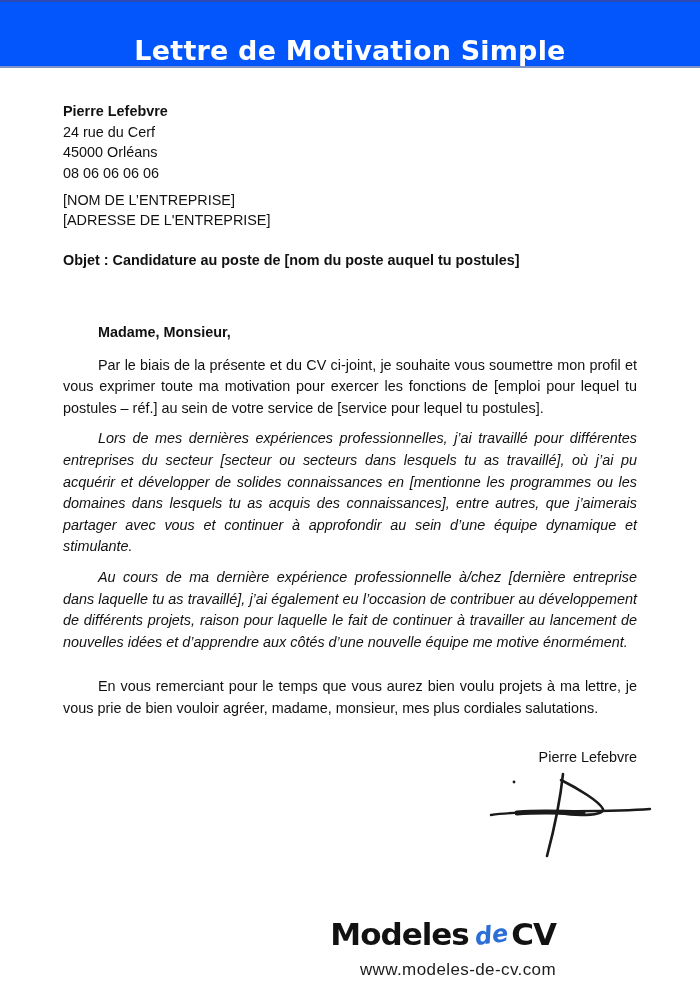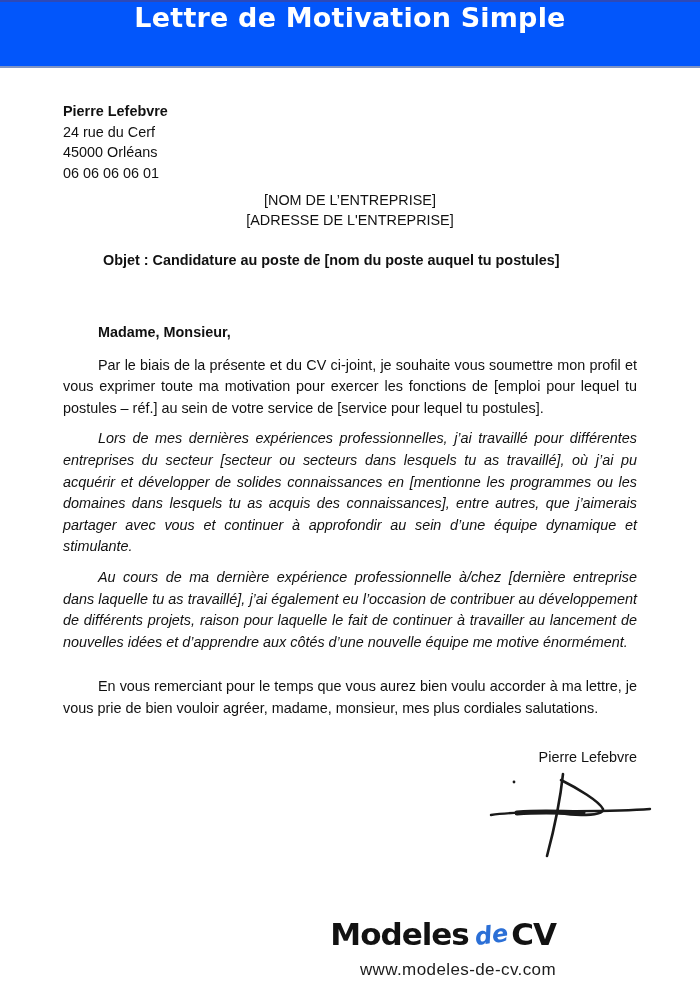--- a/index.html
+++ b/index.html
@@ -13,44 +13,44 @@
     overflow: hidden;
   }
   
   .banner {
     width: 700px;
     height: 64px;
     background: #0256fb;
     border-top: 2px solid #2d49b8;
     border-bottom: 2px solid #7f94c4;
     display: flex;
-    align-items: flex-start;
+    align-items: flex-end;
     justify-content: center;
   }
   .banner h1 {
     margin: 0;
     color: #ffffff;
     font-size: 27px;
     font-weight: bold;
     letter-spacing: 0.2px;
     font-family: "DejaVu Sans", "Liberation Sans", sans-serif;
   }
   
   .content {
     padding: 0 63px;
     font-size: 14.4px;
     line-height: 20px;
   }
   .sender { margin-top: 33px; }
   .sender .line { line-height: 20.5px; }
   .sender .name { font-weight: bold; }
-  .recipient { margin-top: 7px; text-align: center; }
+  .recipient { margin-top: 7px; text-align: left; }
   .recipient .line { line-height: 20px; }
   .date-line { margin-top: 17px; }
-  .subject { margin-top: 20px; font-weight: bold; margin-left: 40px; }
+  .subject { margin-top: 20px; font-weight: bold; }
   .body-text { line-height: 21.6px; }
   .salutation { margin-top: 52px; text-indent: 35px; font-weight: bold; }
   .para {
     margin: 0;
     margin-top: 11px;
     text-align: justify;
     text-indent: 35px;
   }
   .para.gap-md { margin-top: 9px; font-style: italic; }
   .para.gap-lg { margin-top: 23px; }
@@ -107,37 +107,37 @@
   <div class="banner">
     <h1>Lettre de Motivation Simple</h1>
   </div>
 
   <div class="content">
 
     <div class="sender">
       <div class="line name">Pierre Lefebvre</div>
       <div class="line">24 rue du Cerf</div>
       <div class="line">45000 Orléans</div>
-      <div class="line">06 06 06 06 01</div>
+      <div class="line">08 06 06 06 06</div>
     </div>
 
     <div class="recipient">
       <div class="line">[NOM DE L’ENTREPRISE]</div>
       <div class="line">[ADRESSE DE L'ENTREPRISE]</div>
     </div>
 
 
     <div class="subject">Objet : Candidature au poste de [nom du poste auquel tu postules]</div>
 
     <div class="body-text">
       <div class="salutation">Madame, Monsieur,</div>
       <p class="para">Par le biais de la présente et du CV ci-joint, je souhaite vous soumettre mon profil et vous exprimer toute ma motivation pour exercer les fonctions de [emploi pour lequel tu postules – réf.] au sein de votre service de [service pour lequel tu postules].</p>
       <p class="para gap-md">Lors de mes dernières expériences professionnelles, j’ai travaillé pour différentes entreprises du secteur [secteur ou secteurs dans lesquels tu as travaillé], où j’ai pu acquérir et développer de solides connaissances en [mentionne les programmes ou les domaines dans lesquels tu as acquis des connaissances], entre autres, que j’aimerais partager avec vous et continuer à approfondir au sein d’une équipe dynamique et stimulante.</p>
       <p class="para gap-md">Au cours de ma dernière expérience professionnelle à/chez [dernière entreprise dans laquelle tu as travaillé], j’ai également eu l’occasion de contribuer au développement de différents projets, raison pour laquelle le fait de continuer à travailler au lancement de nouvelles idées et d’apprendre aux côtés d’une nouvelle équipe me motive énormément.</p>
-      <p class="para gap-lg">En vous remerciant pour le temps que vous aurez bien voulu accorder à ma lettre, je vous prie de bien vouloir agréer, madame, monsieur, mes plus cordiales salutations.</p>
+      <p class="para gap-lg">En vous remerciant pour le temps que vous aurez bien voulu projets à ma lettre, je vous prie de bien vouloir agréer, madame, monsieur, mes plus cordiales salutations.</p>
     </div>
 
     <div class="sig-block">
       <div class="sig-name">Pierre Lefebvre</div>
       <span class="sig-draw">
         <svg width="168" height="88" viewBox="0 0 168 88" xmlns="http://www.w3.org/2000/svg">
           <g fill="none" stroke="#1a1a1a" stroke-linecap="round" stroke-linejoin="round">
             <circle cx="27" cy="11" r="1.4" fill="#1a1a1a" stroke="none"></circle>
             <path d="M76,3 C 74,22 68,55 60,85" stroke-width="2.6"></path>
             <path d="M74,9 C 90,17 112,30 116,38 C 117,42 108,44 94,44 C 86,44 78,43 72,42" stroke-width="2.6"></path>

